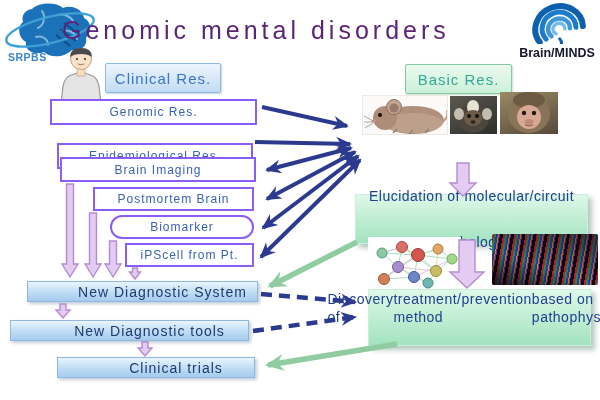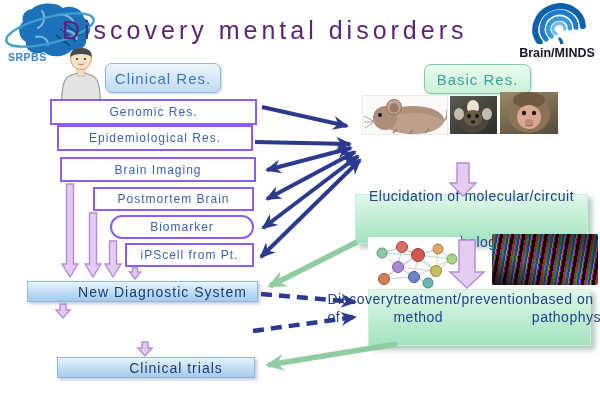--- a/index.html
+++ b/index.html
@@ -14,32 +14,32 @@
   
   .title{left:62px;top:16px;width:452px;height:34px;
     font-size:25px;font-weight:500;letter-spacing:4px;color:#5A2478;white-space:nowrap;}
 
   
   .srpbs{left:2px;top:1px;width:96px;height:64px;}
   .brainminds{left:514px;top:2px;width:86px;height:58px;text-align:center;}
   .bm-text{font-size:12.5px;font-weight:bold;color:#15152B;letter-spacing:0px;margin-top:-2px;}
 
   
-  .hbtn{height:30px;border-radius:7px;display:flex;align-items:center;justify-content:center;
+  .hbtn{height:30px;border-radius:2px;display:flex;align-items:center;justify-content:center;
     font-size:15px;letter-spacing:1px;}
   .clin-btn{left:105px;top:63px;width:116px;color:#3B74C9;border:1px solid #8FB8E0;
     background:linear-gradient(#EDF5FD,#C2DBF3);box-shadow:1px 1px 2px rgba(100,130,170,.35);}
-  .basic-btn{left:424px;top:64px;width:107px;color:#35A89B;border:1px solid #85C9A0;
+  .basic-btn{left:405px;top:64px;width:107px;color:#35A89B;border:1px solid #85C9A0;
     background:linear-gradient(#EBFAEF,#CBF0D8);box-shadow:1px 1px 2px rgba(100,160,120,.35);}
 
   
   .rbox{border:2px solid #8b5cf6;background:#fff;color:#3B62B5;font-size:12px;letter-spacing:1px;
     display:flex;align-items:center;justify-content:center;}
   .rb1{left:50px;top:99px;width:207px;height:26px;}
-  .rb2{left:57px;top:125px;width:196px;height:26px;text-align:center;}
+  .rb2{left:57px;top:143px;width:196px;height:26px;text-align:center;}
   .rb3{left:60px;top:157px;width:196px;height:25px;}
   .rb4{left:93px;top:187px;width:161px;height:24px;}
   .rb5{left:110px;top:215px;width:144px;height:24px;border-radius:12px;}
   .rb6{left:125px;top:243px;width:129px;height:24px;}
 
   
   .obox{border:1px solid #90B8DC;background:linear-gradient(#E9F5FD 0%,#BFDCF4 55%,#A5CBEE 100%);
     color:#1F3A70;font-size:14px;letter-spacing:1px;display:flex;align-items:center;justify-content:center;
     box-shadow:2px 2px 3px rgba(100,130,160,.4);padding-left:40px;}
   .ob1{left:27px;top:281px;width:231px;height:21px;}
@@ -82,21 +82,21 @@
       <g>
         <path d="M30,8 C38,1 54,1 61,7 C71,3 81,9 82,17 C90,21 90,31 84,37 C86,45 78,51 70,49 C62,57 48,57 42,51 C32,55 22,49 24,41 C16,37 15,25 21,21 C19,13 24,9 30,8 Z" fill="#1C72B8"></path>
         <path d="M55,14 C62,12 70,16 72,22 M40,10 C44,16 42,24 36,27 M60,30 C66,28 74,32 75,38 M34,36 C40,34 46,38 46,44" stroke="#7FB8E0" stroke-width="2" fill="none" stroke-linecap="round"></path>
         <path d="M62,22 L78,34 M58,28 L74,40 M54,34 L68,45" stroke="#0E4C86" stroke-width="1.6"></path>
         <ellipse cx="48" cy="29" rx="45" ry="13" fill="none" stroke="#3FA0D4" stroke-width="2.4" transform="rotate(-14 48 29)"></ellipse>
       </g>
       <text x="6" y="60" font-size="10.5" font-weight="bold" fill="#3A85C8" letter-spacing="0.5">SRPBS</text>
     </svg>
   </div>
 
-  <div class="abs title">Discovery mental disorders</div>
+  <div class="abs title">Genomic mental disorders</div>
 
   <div class="abs brainminds">
     <svg width="86" height="42" viewBox="0 0 86 42">
       <g transform="translate(43,22) rotate(-18)">
         <path d="M-22,12 A24,22 0 1 1 24,10" fill="none" stroke="#0E5FAC" stroke-width="6" stroke-linecap="round"></path>
         <path d="M-15,11 A17,16 0 1 1 17,9" fill="none" stroke="#1B7CC9" stroke-width="5" stroke-linecap="round"></path>
         <path d="M-9,10 A11,10 0 1 1 11,8" fill="none" stroke="#3E97D8" stroke-width="4.5" stroke-linecap="round"></path>
         <path d="M-4,9 A6,5.5 0 1 1 6,7" fill="none" stroke="#74BCE6" stroke-width="3.5" stroke-linecap="round"></path>
         <path d="M-2,15 Q0,20 -4,22" stroke="#0E5FAC" stroke-width="3" fill="none" stroke-linecap="round"></path>
       </g>
@@ -120,20 +120,21 @@
   <div class="abs hbtn basic-btn">Basic Res.</div>
 
   <div class="abs rbox rb1">Genomic Res.</div>
   <div class="abs rbox rb2">Epidemiological Res.</div>
   <div class="abs rbox rb3">Brain Imaging</div>
   <div class="abs rbox rb4">Postmortem Brain</div>
   <div class="abs rbox rb5">Biomarker</div>
   <div class="abs rbox rb6">iPScell from Pt.</div>
 
   <div class="abs obox ob1">New Diagnostic System</div>
+  <div class="abs obox ob2">New Diagnostic tools</div>
   <div class="abs obox ob3">Clinical trials</div>
 
   <div class="abs photo mouse">
     <svg width="86" height="40" viewBox="0 0 86 40">
       <ellipse cx="50" cy="24" rx="31" ry="14" fill="#B08F7B"></ellipse>
       <ellipse cx="50" cy="27" rx="30" ry="10" fill="#C7AB97" opacity="0.6"></ellipse>
       <circle cx="22" cy="22" r="12" fill="#AD8C78"></circle>
       <circle cx="31" cy="11" r="7.5" fill="#C3A492" stroke="#8F705F" stroke-width="1"></circle>
       <circle cx="31" cy="12" r="4.5" fill="#9A7A68"></circle>
       <circle cx="17" cy="19" r="2" fill="#1A1210"></circle>

